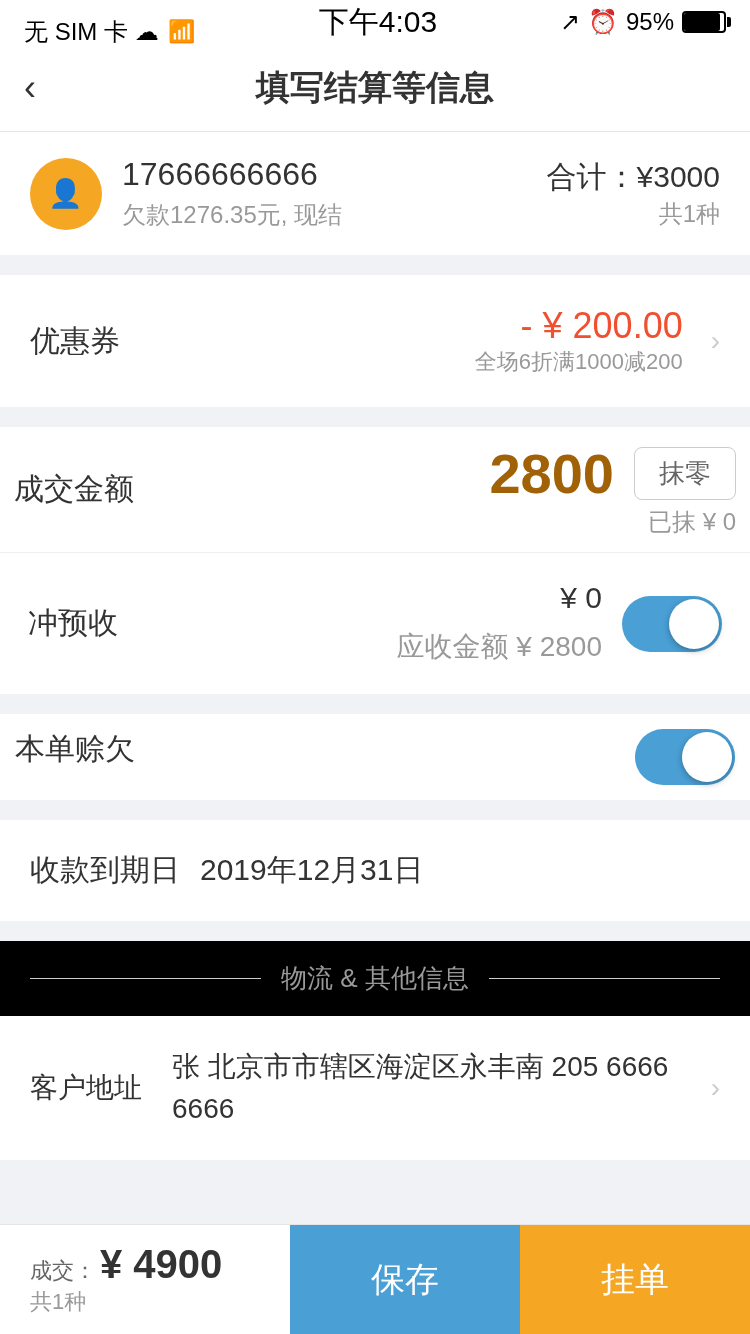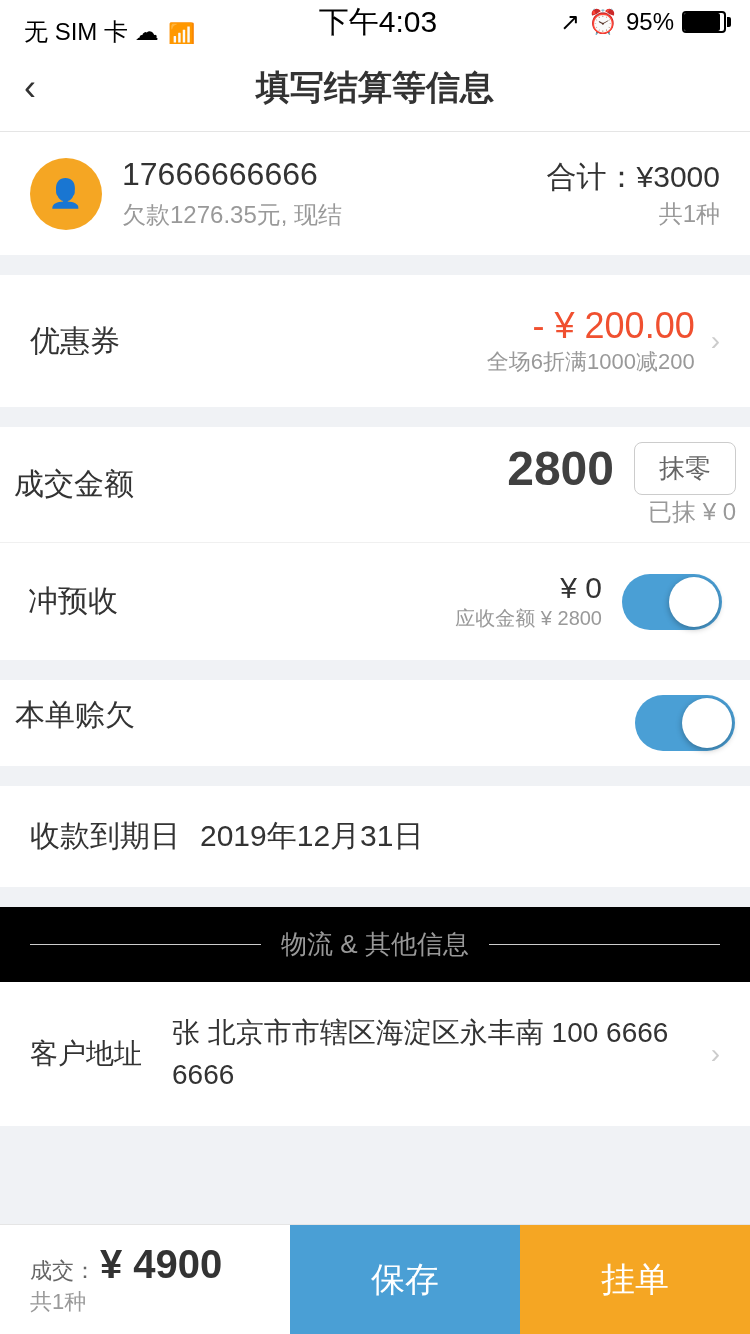--- a/index.html
+++ b/index.html
@@ -19,21 +19,21 @@
       width: 100%;
       height: 44px;
       background: #fff;
       display: flex;
       align-items: center;
       justify-content: space-between;
       padding: 0 24px;
       font-size: 24px;
       color: #000;
     }
-    .status-left { display: flex; align-items: flex-end; gap: 10px; margin-top: 19px; }
+    .status-left { display: flex; align-items: center; gap: 10px; margin-top: 19px; }
     .status-center { font-size: 30px; font-weight: 500; }
     .status-right { display: flex; align-items: center; gap: 8px; font-size: 24px; }
     .battery-icon {
       width: 44px; height: 22px; border: 2px solid #000; border-radius: 4px;
       position: relative; display: inline-flex; align-items: center;
     }
     .battery-icon::after {
       content: ''; position: absolute; right: -7px; top: 50%; transform: translateY(-50%);
       width: 4px; height: 10px; background: #000; border-radius: 0 2px 2px 0;
     }
@@ -99,36 +99,36 @@
     }
     .section-row {
       display: flex;
       align-items: center;
       justify-content: space-between;
       padding: 30px;
       border-bottom: 1px solid #f0f0f0;
     }
     .section-row:last-child { border-bottom: none; }
     .row-label { font-size: 30px; color: #333; }
-    .row-right { display: flex; align-items: center; gap: 16px; text-align: right; margin-left: 27px; }
+    .row-right { display: flex; align-items: center; gap: 28px; text-align: right; margin-left: 27px; }
     .coupon-discount { font-size: 36px; color: #f05030; font-weight: 500; }
     .coupon-desc { font-size: 22px; color: #999; }
     .chevron-right { color: #ccc; font-size: 28px; }
 
     
     .deal-row {
       display: flex;
       align-items: center;
       justify-content: space-between;
       padding: 14px;
       background: #fff;
     }
     .deal-label { font-size: 30px; color: #333; }
     .deal-right { display: flex; align-items: center; gap: 20px; }
-    .deal-amount { font-size: 48px; color: #404040; font-weight: 600; }
+    .deal-amount { font-size: 56px; color: #a16207; font-weight: 600; }
     .rub-zero-btn {
       border: 1px solid #ccc;
       border-radius: 8px;
       padding: 8px 24px;
       font-size: 26px;
       color: #666;
       background: #fff;
       cursor: pointer;
     }
     .deal-sub { font-size: 24px; color: #999; text-align: right; }
@@ -139,21 +139,21 @@
       align-items: center;
       justify-content: space-between;
       padding: 28px;
       background: #fff;
       border-top: 1px solid #f0f0f0;
     }
     .precharge-label { font-size: 30px; color: #333; }
     .precharge-right { display: flex; align-items: center; gap: 20px; }
     .precharge-amount-block { text-align: right; }
     .precharge-amount { font-size: 30px; color: #333; display: block; }
-    .precharge-receivable { font-size: 20px; color: #999; display: block; }
+    .precharge-receivable { font-size: 28px; color: #999; display: block; margin-top: 13px; }
 
     
     .toggle {
       width: 100px; height: 56px; border-radius: 28px; background: #4a9fd5;
       position: relative; cursor: pointer; flex-shrink: 0;
     }
     .toggle-knob {
       width: 50px; height: 50px; border-radius: 50%; background: #fff;
       position: absolute; top: 3px; right: 3px;
       box-shadow: 0 2px 6px rgba(0,0,0,0.3);
@@ -347,21 +347,21 @@
 
   <div class="divider-section">
     <div class="divider-line"></div>
     <span class="divider-text">物流 &amp; 其他信息</span>
     <div class="divider-line"></div>
   </div>
 
   <div class="section">
     <div class="address-row">
       <span class="address-label">客户地址</span>
-      <span class="address-value">张 北京市市辖区海淀区永丰南 100 6666 6666</span>
+      <span class="address-value">张 北京市市辖区海淀区永丰南 205 6666 6666</span>
       <span class="chevron-right">›</span>
     </div>
   </div>
 
   <div class="gray-block"></div>
 
 </div>
 
 <div class="bottom-bar">
   <div class="bottom-summary">

